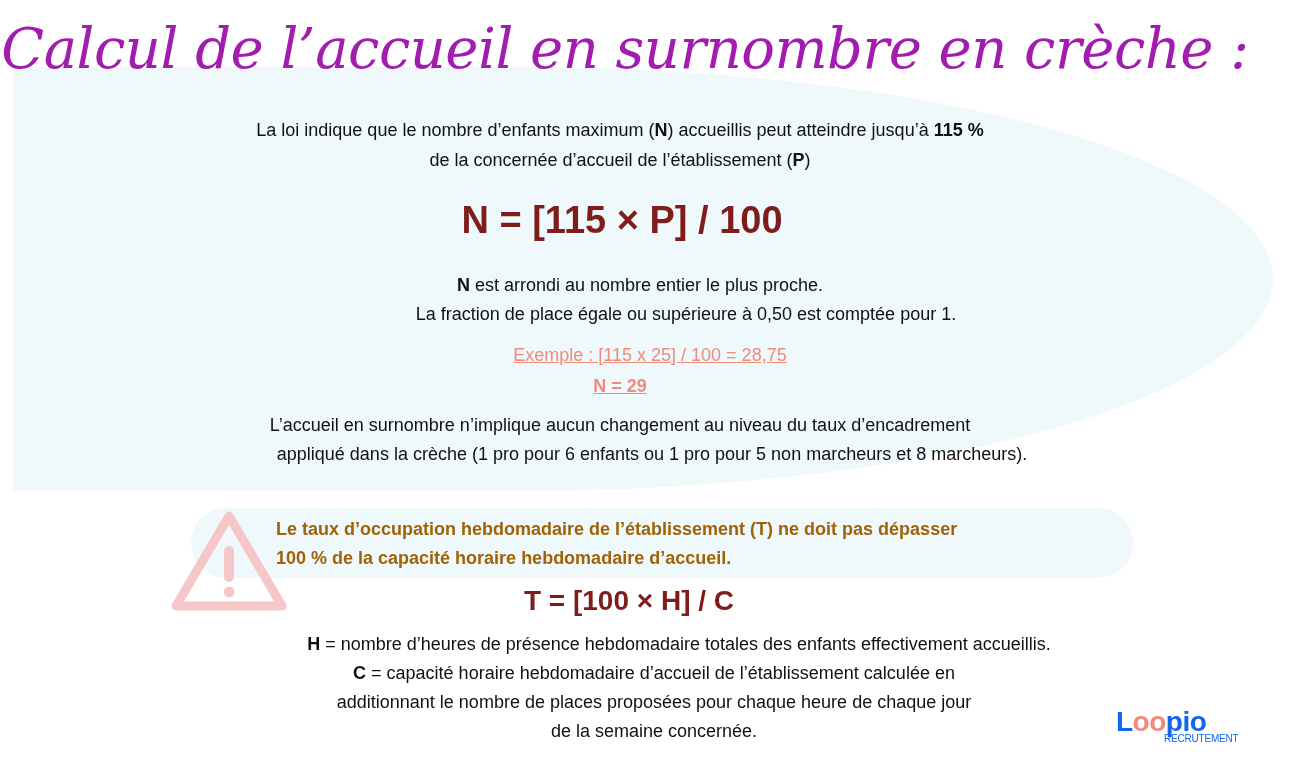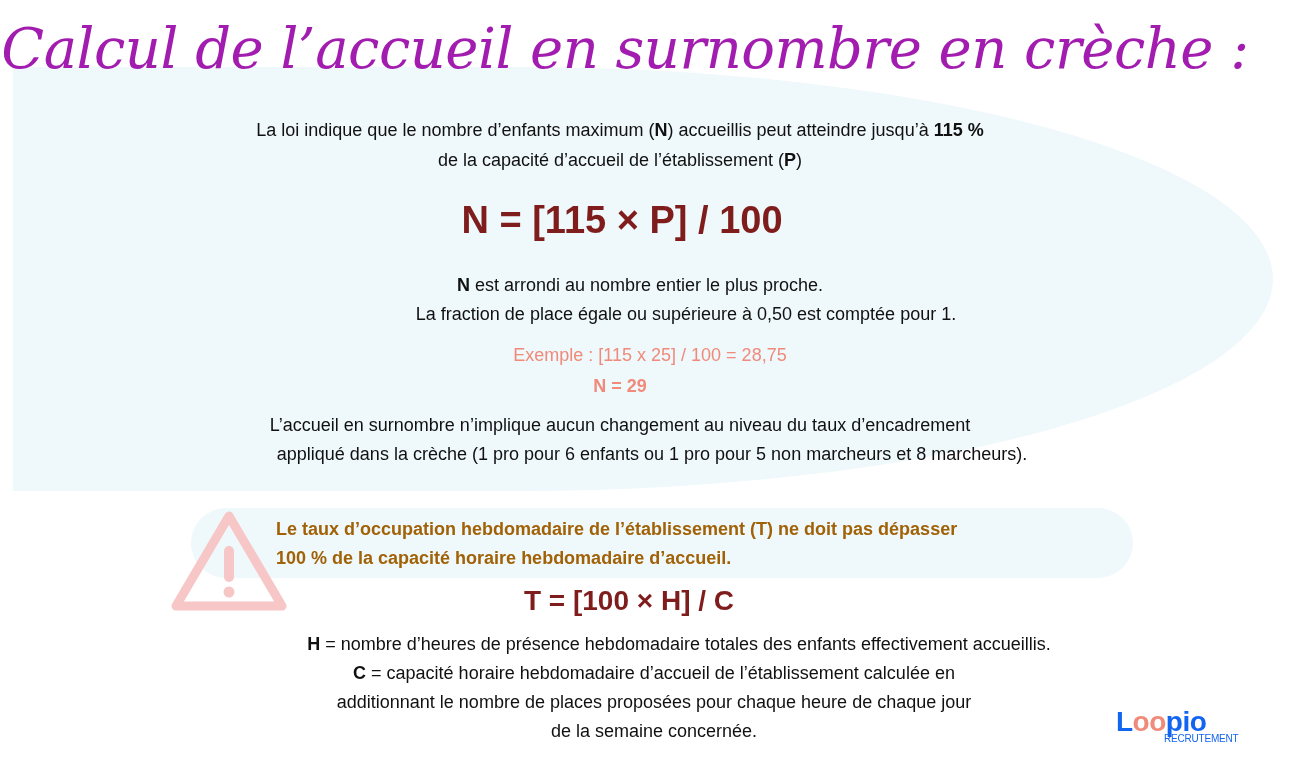--- a/index.html
+++ b/index.html
@@ -13,21 +13,21 @@
       border-radius: 0 60% 60% 0 / 0 50% 50% 0;
     }
     .title {
       position: absolute; left: 0; top: 14px; width: 1250px; text-align: center;
       font-family: "DejaVu Serif", serif; font-style: italic;
       font-size: 56px; color: #a21caf; letter-spacing: -0.5px;
       line-height: 70px;
     }
     .line { position: absolute; left: 0; width: 1240px; text-align: center; font-size: 18px; line-height: 22px; }
     .formula { position: absolute; left: 0; width: 1244px; text-align: center; font-weight: bold; color: #7f1d1d; }
-    .example { color: #f08a7a; }
+    .example { color: #f08a7a; text-decoration: underline; }
     .pill {
       position: absolute; left: 191px; top: 508px; width: 942px; height: 70px;
       background: #eff8fb; border-radius: 35px;
     }
     .warn { position: absolute; left: 170px; top: 510px; width: 118px; height: 102px; }
     .pill-text { position: absolute; left: 276px; font-weight: bold; font-size: 18px; line-height: 22px; color: #a16207; }
     .logo { position: absolute; left: 1116px; top: 706px; width: 130px; height: 40px; }
     .logo-main { position: absolute; left: 0; top: 0; font-size: 28px; font-weight: bold; color: #1265f0; letter-spacing: -0.5px; }
     .logo-main .oo { color: #f08a7a; }
     .logo-sub { position: absolute; left: 48px; top: 27px; font-size: 10px; color: #1265f0; letter-spacing: -0.2px; text-align: center; }
@@ -36,21 +36,21 @@
 <body>
 
 <div class="bg-panel"></div>
 
 <div class="title">Calcul de l’accueil en surnombre en crèche :</div>
 
 <div class="line" style="top:119px;">
   <span>La loi indique que le nombre d’enfants maximum (</span><b>N</b><span>) accueillis peut atteindre jusqu’à </span><b>115 %</b>
 </div>
 <div class="line" style="top:149px;">
-  <span>de la capacité d’accueil de l’établissement (</span><b>P</b><span>)</span>
+  <span>de la concernée d’accueil de l’établissement (</span><b>P</b><span>)</span>
 </div>
 
 <div class="formula" style="top:196px; font-size:38px; line-height:48px;">N = [115 × P] / 100</div>
 
 <div class="line" style="top:274px; left:20px;">
   <b>N</b><span> est arrondi au nombre entier le plus proche.</span>
 </div>
 <div class="line" style="top:303px; left:66px;">La fraction de place égale ou supérieure à 0,50 est comptée pour 1.</div>
 
 <div class="line example" style="top:344px; left:30px;">Exemple : [115 x 25] / 100 = 28,75</div>

